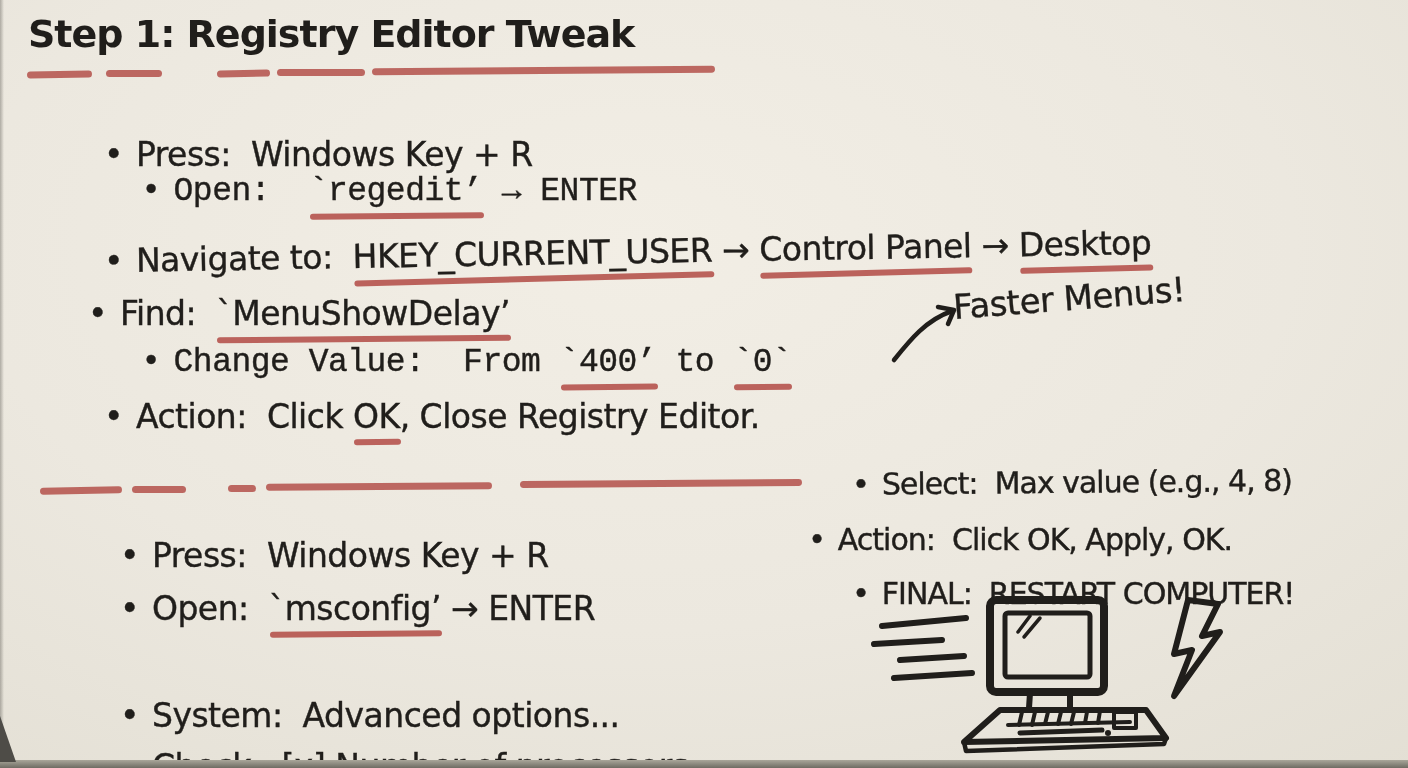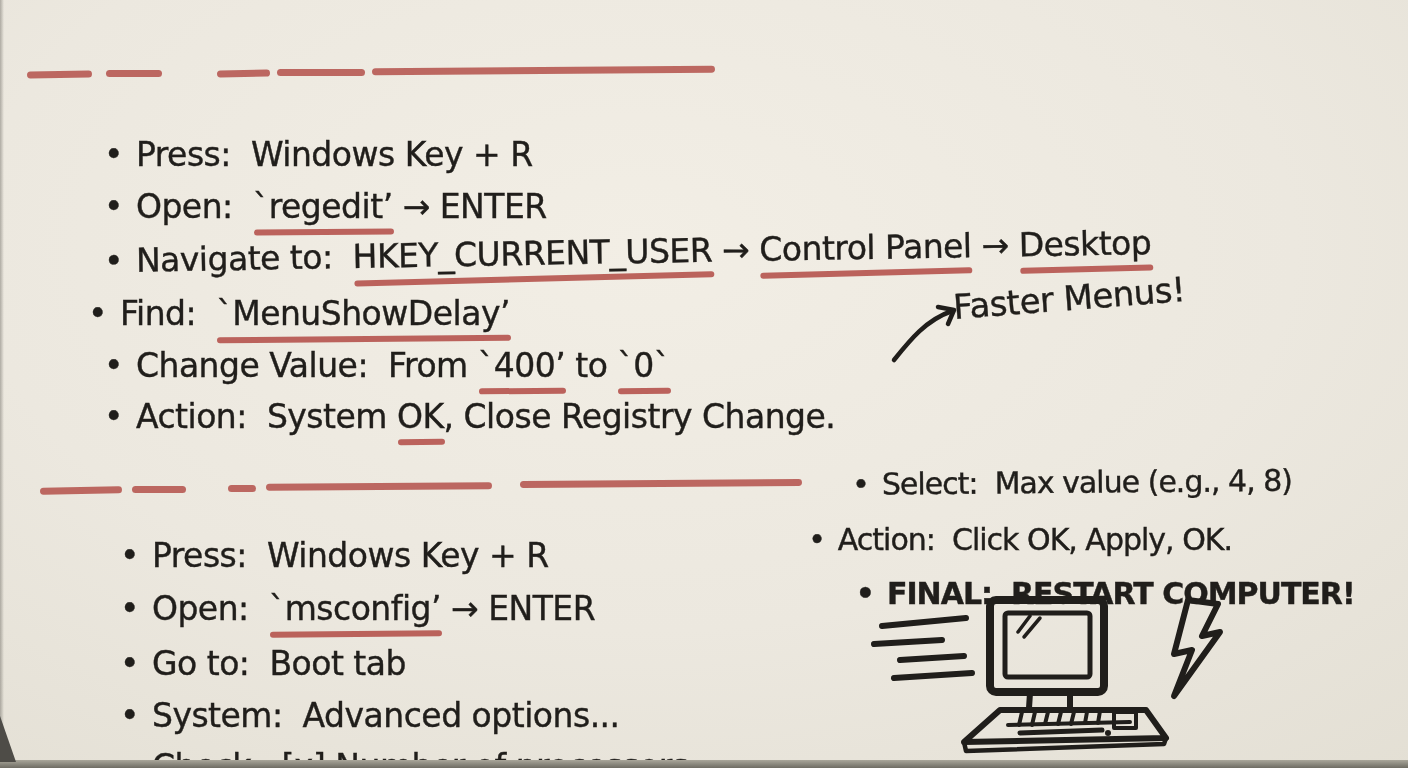--- a/index.html
+++ b/index.html
@@ -78,48 +78,49 @@
   .left-edge-shade{
     position:absolute;left:0;top:0;width:4px;height:100%;
     background:linear-gradient(90deg,rgba(60,58,52,.35),rgba(60,58,52,0));
   }
 </style>
 </head>
 <body>
 
 <div class="board">
 
+  <div class="heading" style="left:28px;top:12px;">Step 1: Registry Editor Tweak</div>
   <div class="hseg" style="left:27px;top:71px;width:65px;transform:rotate(-1deg);"></div>
   <div class="hseg" style="left:106px;top:70px;width:56px;"></div>
   <div class="hseg" style="left:217px;top:70px;width:53px;transform:rotate(-1deg);"></div>
   <div class="hseg" style="left:277px;top:69px;width:88px;"></div>
   <div class="hseg" style="left:372px;top:67px;width:343px;transform:rotate(-0.4deg);"></div>
 
   <div class="line" style="left:64px;top:96px;">
     <span class="bullet">•</span><span>Press:  Windows Key + R</span>
   </div>
 
-  <div class="line" style="left:64px;top:148px;">
+  <div class="line" style="left:64px;top:136px;font-family:Liberation Mono, monospace;">
     <span class="bullet">•</span><span>Open:  </span><span class="ru">`regedit’</span><span> → ENTER</span>
   </div>
 
   <div class="line" style="left:64px;top:203px;transform:rotate(-1deg);transform-origin:left center;">
     <span class="bullet">•</span><span>Navigate to:  </span><span class="ru">HKEY_CURRENT_USER</span><span> → </span><span class="ru">Control Panel</span><span> → </span><span class="ru">Desktop</span>
   </div>
 
   <div class="line" style="left:48px;top:255px;">
     <span class="bullet">•</span><span>Find:  </span><span class="ru">`MenuShowDelay’</span>
   </div>
 
-  <div class="line" style="left:64px;top:307px;">
+  <div class="line" style="left:64px;top:307px;font-family:Liberation Mono, monospace;">
     <span class="bullet">•</span><span>Change Value:  From </span><span class="ru">`400’</span><span> to </span><span class="ru">`0`</span>
   </div>
 
   <div class="line" style="left:64px;top:358px;">
-    <span class="bullet">•</span><span>Action:  System </span><span class="ru">OK</span><span>, Close Registry Change.</span>
+    <span class="bullet">•</span><span>Action:  Click </span><span class="ru">OK</span><span>, Close Registry Editor.</span>
   </div>
 
   <svg style="left:890px;top:302px;" width="74" height="64" viewBox="0 0 74 64">
     <path d="M4,58 C20,38 36,18 62,9" stroke-width="4.5"></path>
     <path d="M48,5 L64,8 L58,22" stroke-width="4.5"></path>
   </svg>
   <div class="note" style="left:953px;top:278px;">Faster Menus!</div>
 
   <div class="hseg" style="left:40px;top:487px;width:82px;transform:rotate(-1deg);"></div>
   <div class="hseg" style="left:132px;top:486px;width:54px;"></div>
@@ -128,41 +129,38 @@
   <div class="hseg" style="left:520px;top:480px;width:282px;transform:rotate(-0.4deg);"></div>
 
   <div class="line" style="left:80px;top:497px;">
     <span class="bullet">•</span><span>Press:  Windows Key + R</span>
   </div>
 
   <div class="line" style="left:80px;top:550px;text-align:right;">
     <span class="bullet">•</span><span>Open:  </span><span class="ru">`msconfig’</span><span> → ENTER</span>
   </div>
 
-  <div class="line" style="left:80px;top:605px;">
-    <span class="bullet">•</span><span>Go to:  Boot tab</span>
-  </div>
 
   <div class="line" style="left:80px;top:657px;">
     <span class="bullet">•</span><span>System:  Advanced options...</span>
   </div>
 
   <div class="line" style="left:80px;top:708px;">
     <span class="bullet">•</span><span>Check:  [x] Number of processors</span>
   </div>
 
   <div class="line right-col" style="left:818px;top:432px;transform:rotate(-0.5deg);transform-origin:left center;">
     <span class="bullet">•</span><span>Select:  Max value (e.g., 4, 8)</span>
   </div>
 
   <div class="line right-col" style="left:774px;top:487px;">
     <span class="bullet">•</span><span>Action:  Click OK, Apply, OK.</span>
   </div>
 
-  <div class="line right-col" style="left:818px;top:541px;font-weight:bold;">
+  <div class="line right-col" style="left:818px;top:541px;">
     <span class="bullet">•</span><span>FINAL:  RESTART COMPUTER!</span>
   </div>
 
   <svg style="left:872px;top:592px;" width="352" height="172" viewBox="0 0 352 172">
     <g>
       <path d="M10,34 L94,26" stroke-width="6"></path>
       <path d="M2,52 L70,48" stroke-width="6"></path>
       <path d="M28,68 L92,64" stroke-width="6"></path>
       <path d="M22,86 L100,81" stroke-width="6"></path>
     </g>

